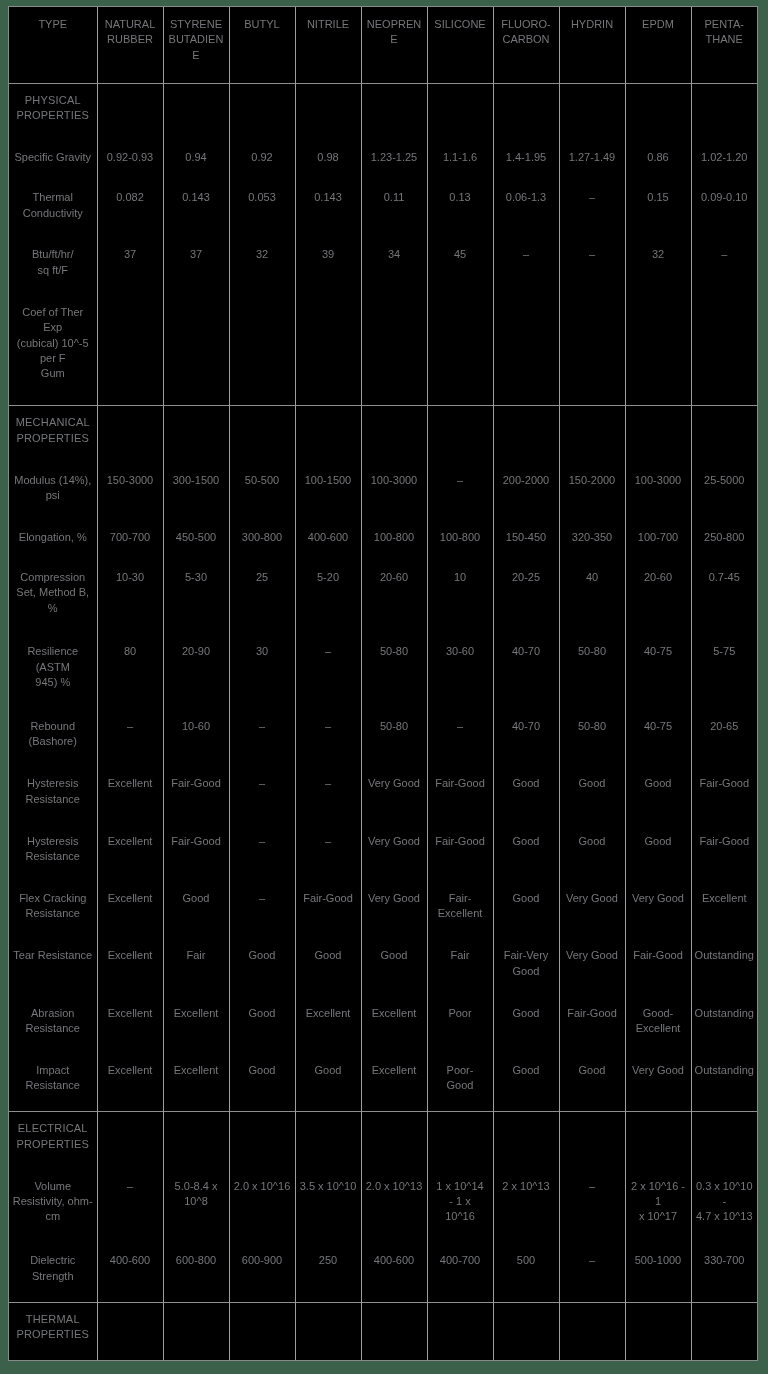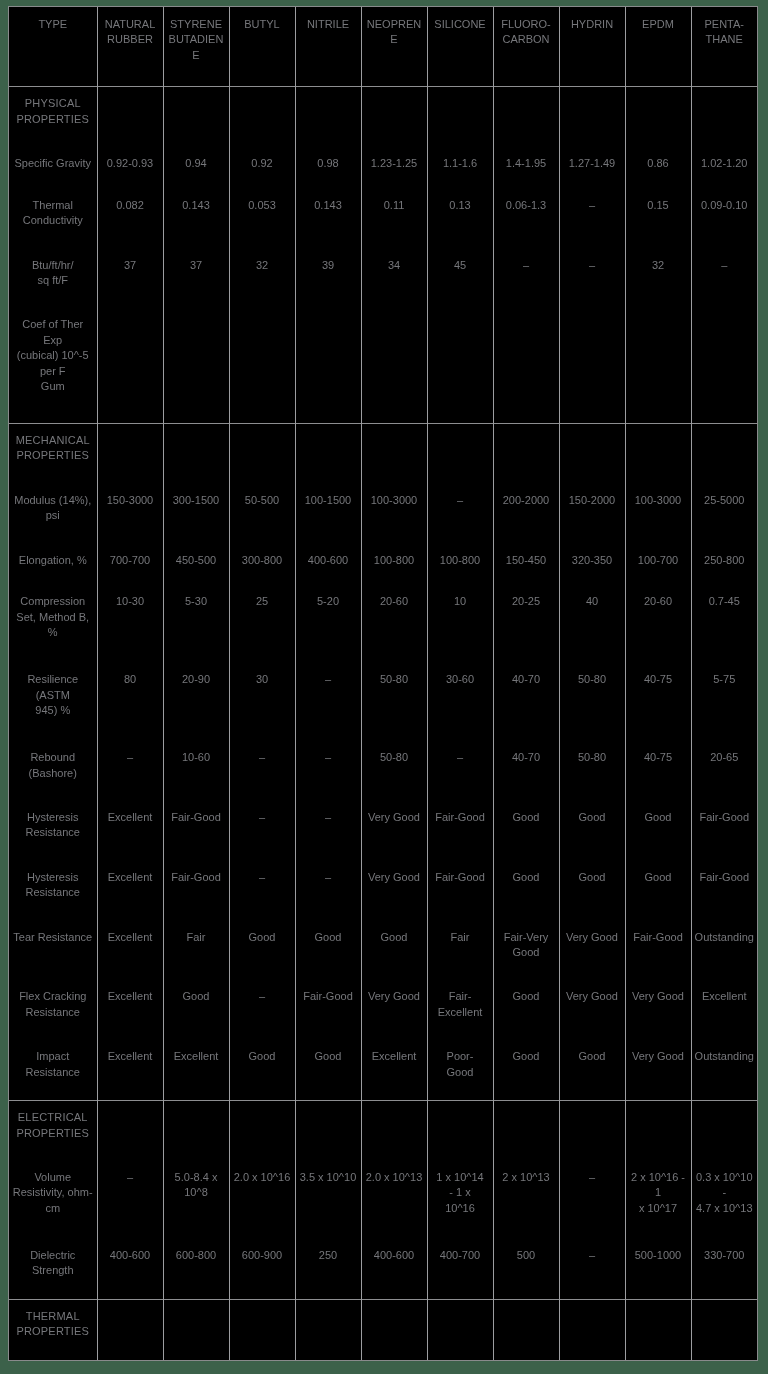--- a/index.html
+++ b/index.html
@@ -252,47 +252,62 @@
           <td>–</td>
           <td>–</td>
           <td>Very Good</td>
           <td>Fair-Good</td>
           <td>Good</td>
           <td>Good</td>
           <td>Good</td>
           <td>Fair-Good</td>
         </tr>
         <tr>
+          <td>Flex Cracking
+Resistance</td>
+          <td>Excellent</td>
+          <td>Good</td>
+          <td>–</td>
+          <td>Fair-Good</td>
+          <td>Very Good</td>
+          <td>Fair-
+Excellent</td>
+          <td>Good</td>
+          <td>Very Good</td>
+          <td>Very Good</td>
+          <td>Excellent</td>
+        </tr>
+        <tr>
           <td>Tear Resistance</td>
           <td>Excellent</td>
           <td>Fair</td>
           <td>Good</td>
           <td>Good</td>
           <td>Good</td>
           <td>Fair</td>
           <td>Fair-Very
 Good</td>
           <td>Very Good</td>
           <td>Fair-Good</td>
           <td>Outstanding</td>
         </tr>
         <tr>
-          <td>Flex Cracking
-Resistance</td>
-          <td>Excellent</td>
-          <td>Good</td>
-          <td>–</td>
-          <td>Fair-Good</td>
-          <td>Very Good</td>
-          <td>Fair-
+          <td>Abrasion
+Resistance</td>
+          <td>Excellent</td>
+          <td>Excellent</td>
+          <td>Good</td>
+          <td>Excellent</td>
+          <td>Excellent</td>
+          <td>Poor</td>
+          <td>Good</td>
+          <td>Fair-Good</td>
+          <td>Good-
 Excellent</td>
-          <td>Good</td>
-          <td>Very Good</td>
-          <td>Very Good</td>
-          <td>Excellent</td>
+          <td>Outstanding</td>
         </tr>
         <tr>
           <td>Impact
 Resistance</td>
           <td>Excellent</td>
           <td>Excellent</td>
           <td>Good</td>
           <td>Good</td>
           <td>Excellent</td>
           <td>Poor-

